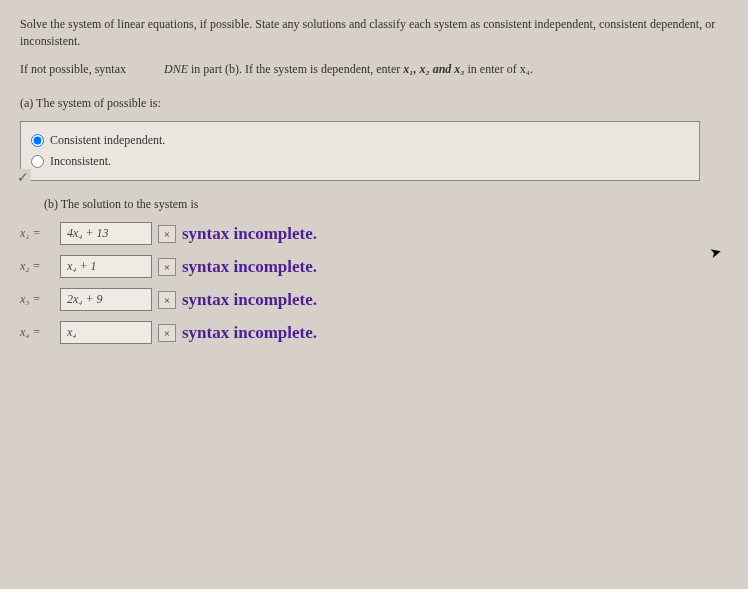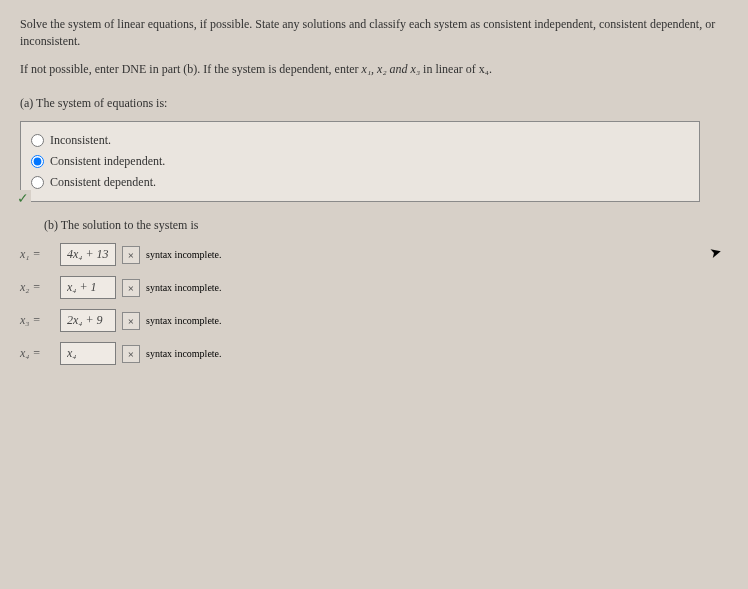--- a/index.html
+++ b/index.html
@@ -45,72 +45,68 @@
     margin: 10px 0;
     color:#555;
   }
   .lhs { width: 34px; font-style: italic; }
   .inp {
     border: 1px solid #7d7d7d;
     background: #efeae4;
     font-family: Georgia, serif;
     font-size: 12px;
     padding: 3px 6px;
-    width: 56px;
+    width: 92px;
     font-style: italic;
     color:#444;
   }
   .xbtn {
     border: 1px solid #8a8a8a;
     background: #e4ded7;
     width: 18px;
     height: 18px;
     display: inline-flex;
     align-items: center;
     justify-content: center;
     font-size: 11px;
     font-weight: bold;
     color:#555;
     cursor: pointer;
   }
-  .msg { color: #000000; font-size: 10px; }
+  .msg { color: #4c1d95; font-size: 17px; font-weight: bold; }
   .cursor {
     position: absolute;
     right: 26px;
     top: 244px;
     font-size: 14px;
     color:#000;
     transform: rotate(-15deg);
   }
 </style>
 </head>
 <body>
 
 <div class="instr">Solve the system of linear equations, if possible. State any solutions and classify each system as consistent independent, consistent dependent, or inconsistent.</div>
 <div class="instr sub">
-  <span>If not possible, enter </span><span style="">DNE</span><span> in part (b). If the system is dependent, enter </span><span style="font-style:italic;">x₁, x₂ and x₃</span><span> in linear of x₄.</span>
+  <span>If not possible, syntax </span><span style="font-style:italic;margin-left:35px;">DNE</span><span> in part (b). If the system is dependent, enter </span><span style="font-style:italic;font-weight:bold;">x₁, x₂ and x₃</span><span> in enter of x₄.</span>
 </div>
 
 <div class="eqns">
 </div>
 
-<div class="sect">(a) The system of equations is:</div>
+<div class="sect">(a) The system of possible is:</div>
 
 <div class="radio-box">
-  <label class="radio-row">
-    <input type="radio" name="sys" style="">
-    <span>Inconsistent.</span>
-  </label>
   <label class="radio-row">
     <input type="radio" name="sys" checked="" style="">
     <span>Consistent independent.</span>
   </label>
   <label class="radio-row">
     <input type="radio" name="sys" style="">
-    <span>Consistent dependent.</span>
+    <span>Inconsistent.</span>
   </label>
   <span class="check">✓</span>
 </div>
 
 <div class="sect" style="margin-top:16px;margin-left:24px;">(b) The solution to the system is</div>
 
 <div class="ans-rows">
   <div class="ans-row">
     <span class="lhs">x₁ =</span>
     <input class="inp" value="4x₄ + 13" style="">

